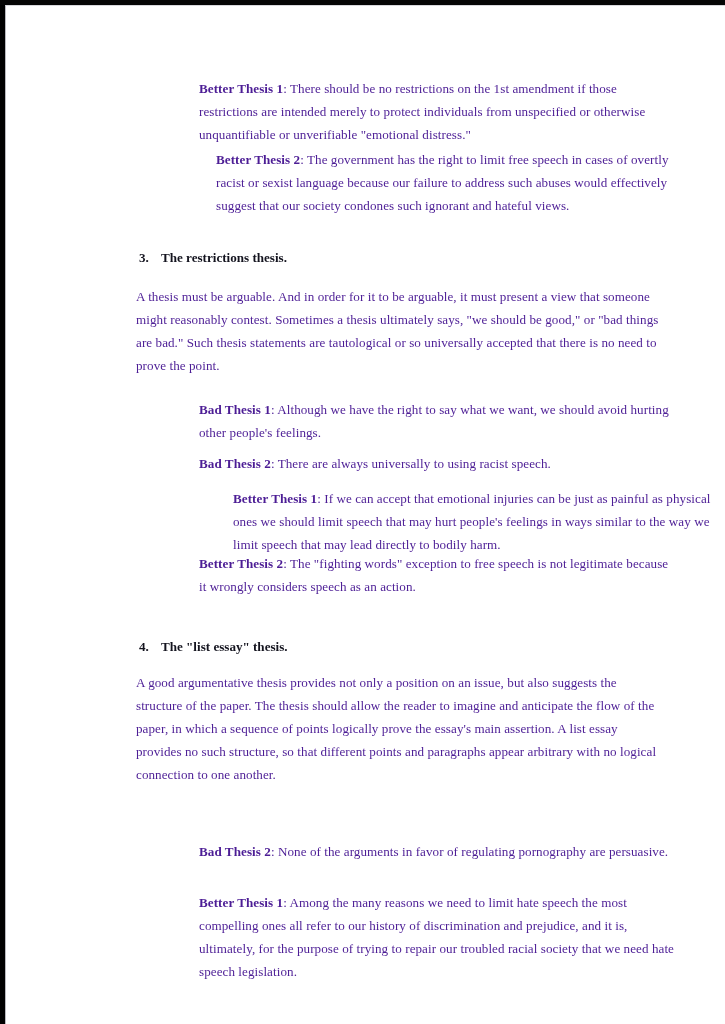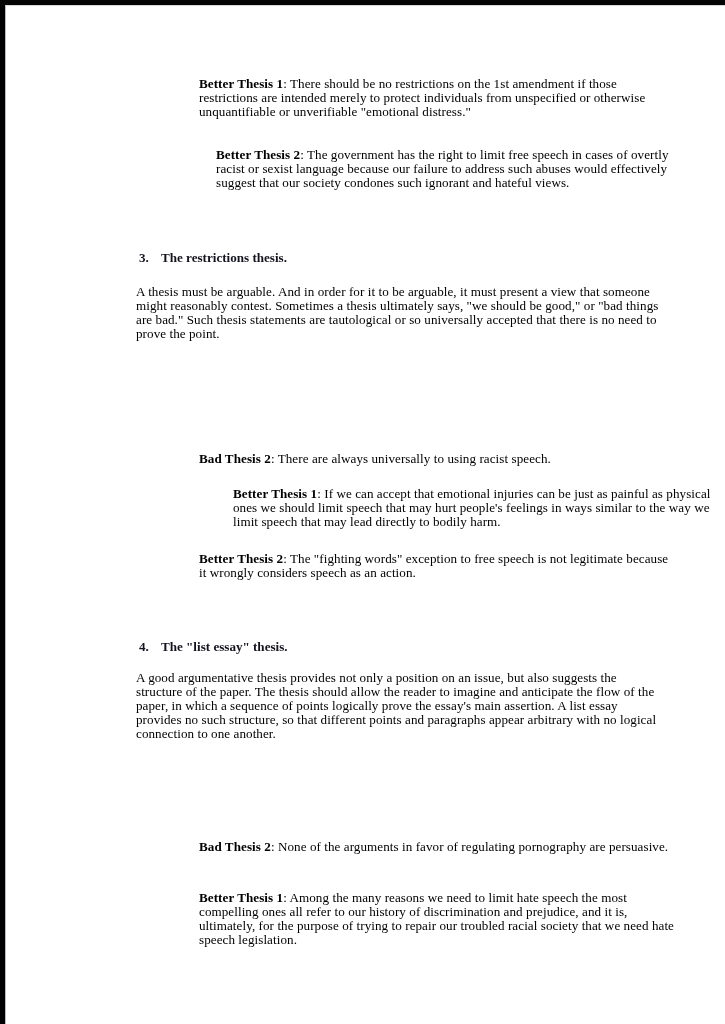--- a/index.html
+++ b/index.html
@@ -50,23 +50,23 @@
   }
 
   #page-body {
     position: relative;
     width: 100%;
     height: 100%;
   }
 
   
   .txt {
-    color: #000000;
+    color: #4c1d95;
     font-size: 13.1px;
-    line-height: 14px;
+    line-height: 23px;
     letter-spacing: 0.005em;
   }
   .lbl {
     font-weight: bold;
   }
 
   
   .thesis-block {
     position: absolute;
     left: 193px;
@@ -109,20 +109,23 @@
       <div class="thesis-block txt" style="top:142px;margin-left:17px;">
         <span class="lbl">Better Thesis 2</span><span>: </span><span>The government has the right to limit free speech in cases of overtly racist or sexist language because our failure to address such abuses would effectively suggest that our society condones such ignorant and hateful views.</span>
       </div>
 
       <div class="section-head" style="top:244px;">
         <span class="num">3.</span><span>The restrictions thesis.</span>
       </div>
 
       <div class="section-body txt" style="top:279px;">A thesis must be arguable. And in order for it to be arguable, it must present a view that someone might reasonably contest. Sometimes a thesis ultimately says, "we should be good," or "bad things are bad." Such thesis statements are tautological or so universally accepted that there is no need to prove the point.</div>
 
+      <div class="thesis-block txt" style="top:392px;">
+        <span class="lbl">Bad Thesis 1</span><span>: </span><span>Although we have the right to say what we want, we should avoid hurting other people's feelings.</span>
+      </div>
 
       <div class="thesis-block txt" style="top:446px;">
         <span class="lbl">Bad Thesis 2</span><span>: </span><span>There are always universally to using racist speech.</span>
       </div>
 
       <div class="thesis-block txt" style="top:481px;margin-left:34px;">
         <span class="lbl">Better Thesis 1</span><span>: </span><span>If we can accept that emotional injuries can be just as painful as physical ones we should limit speech that may hurt people's feelings in ways similar to the way we limit speech that may lead directly to bodily harm.</span>
       </div>
 
       <div class="thesis-block txt" style="top:546px;">

